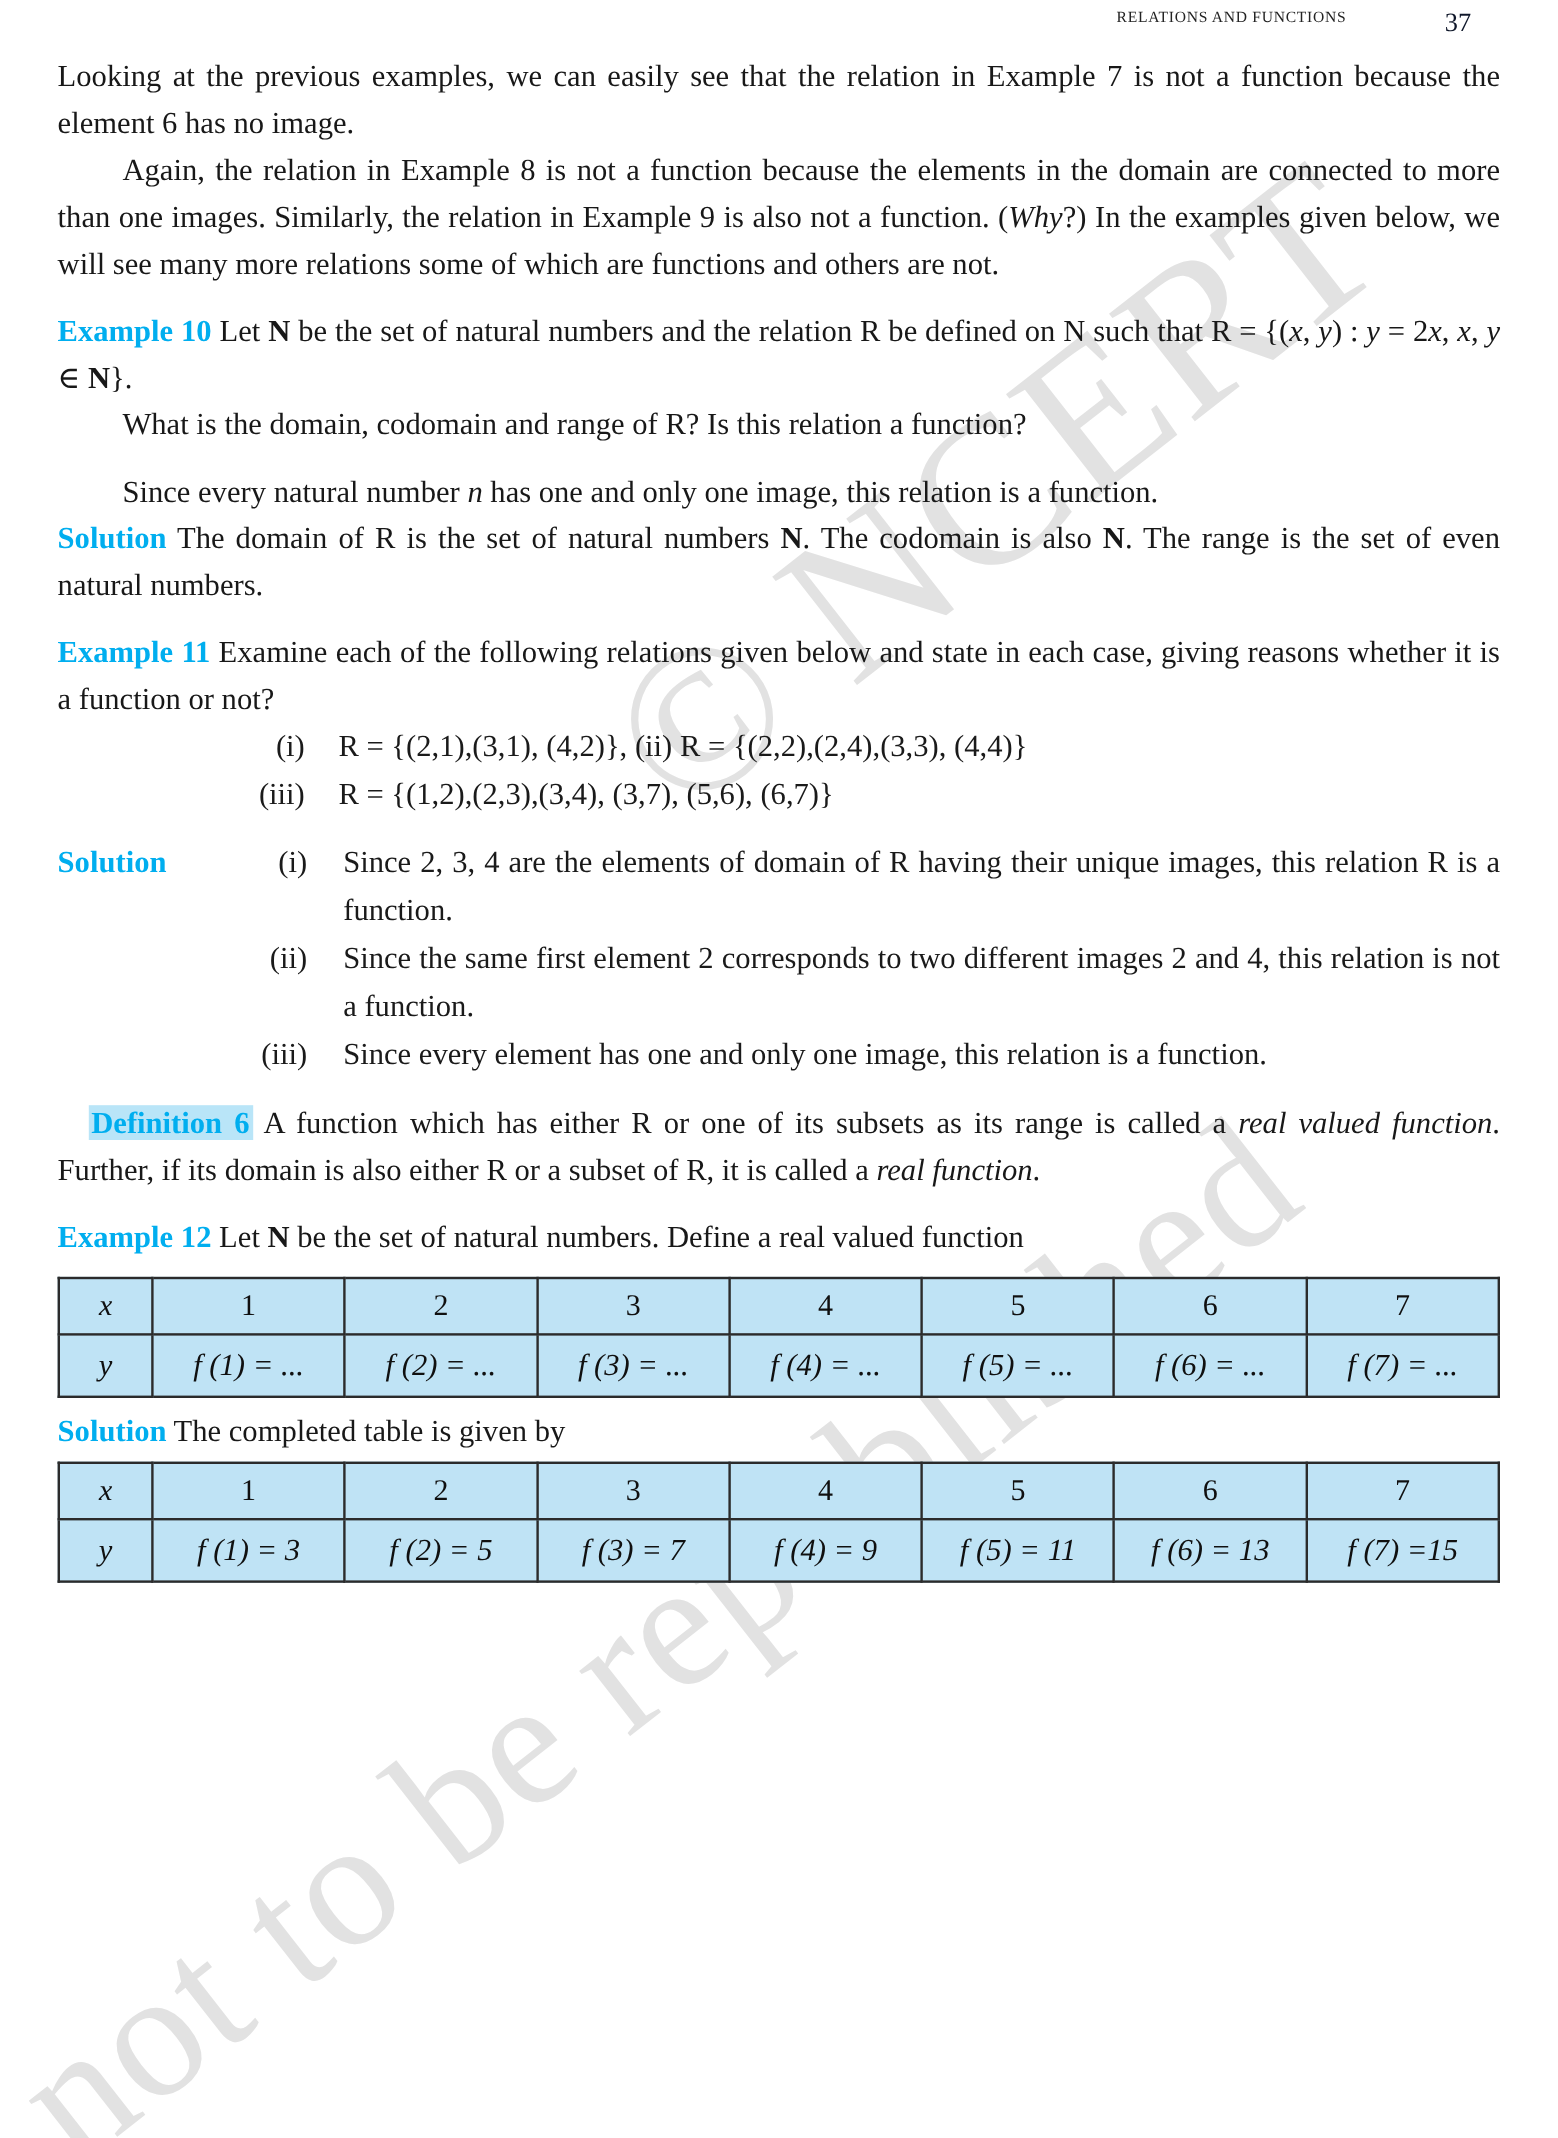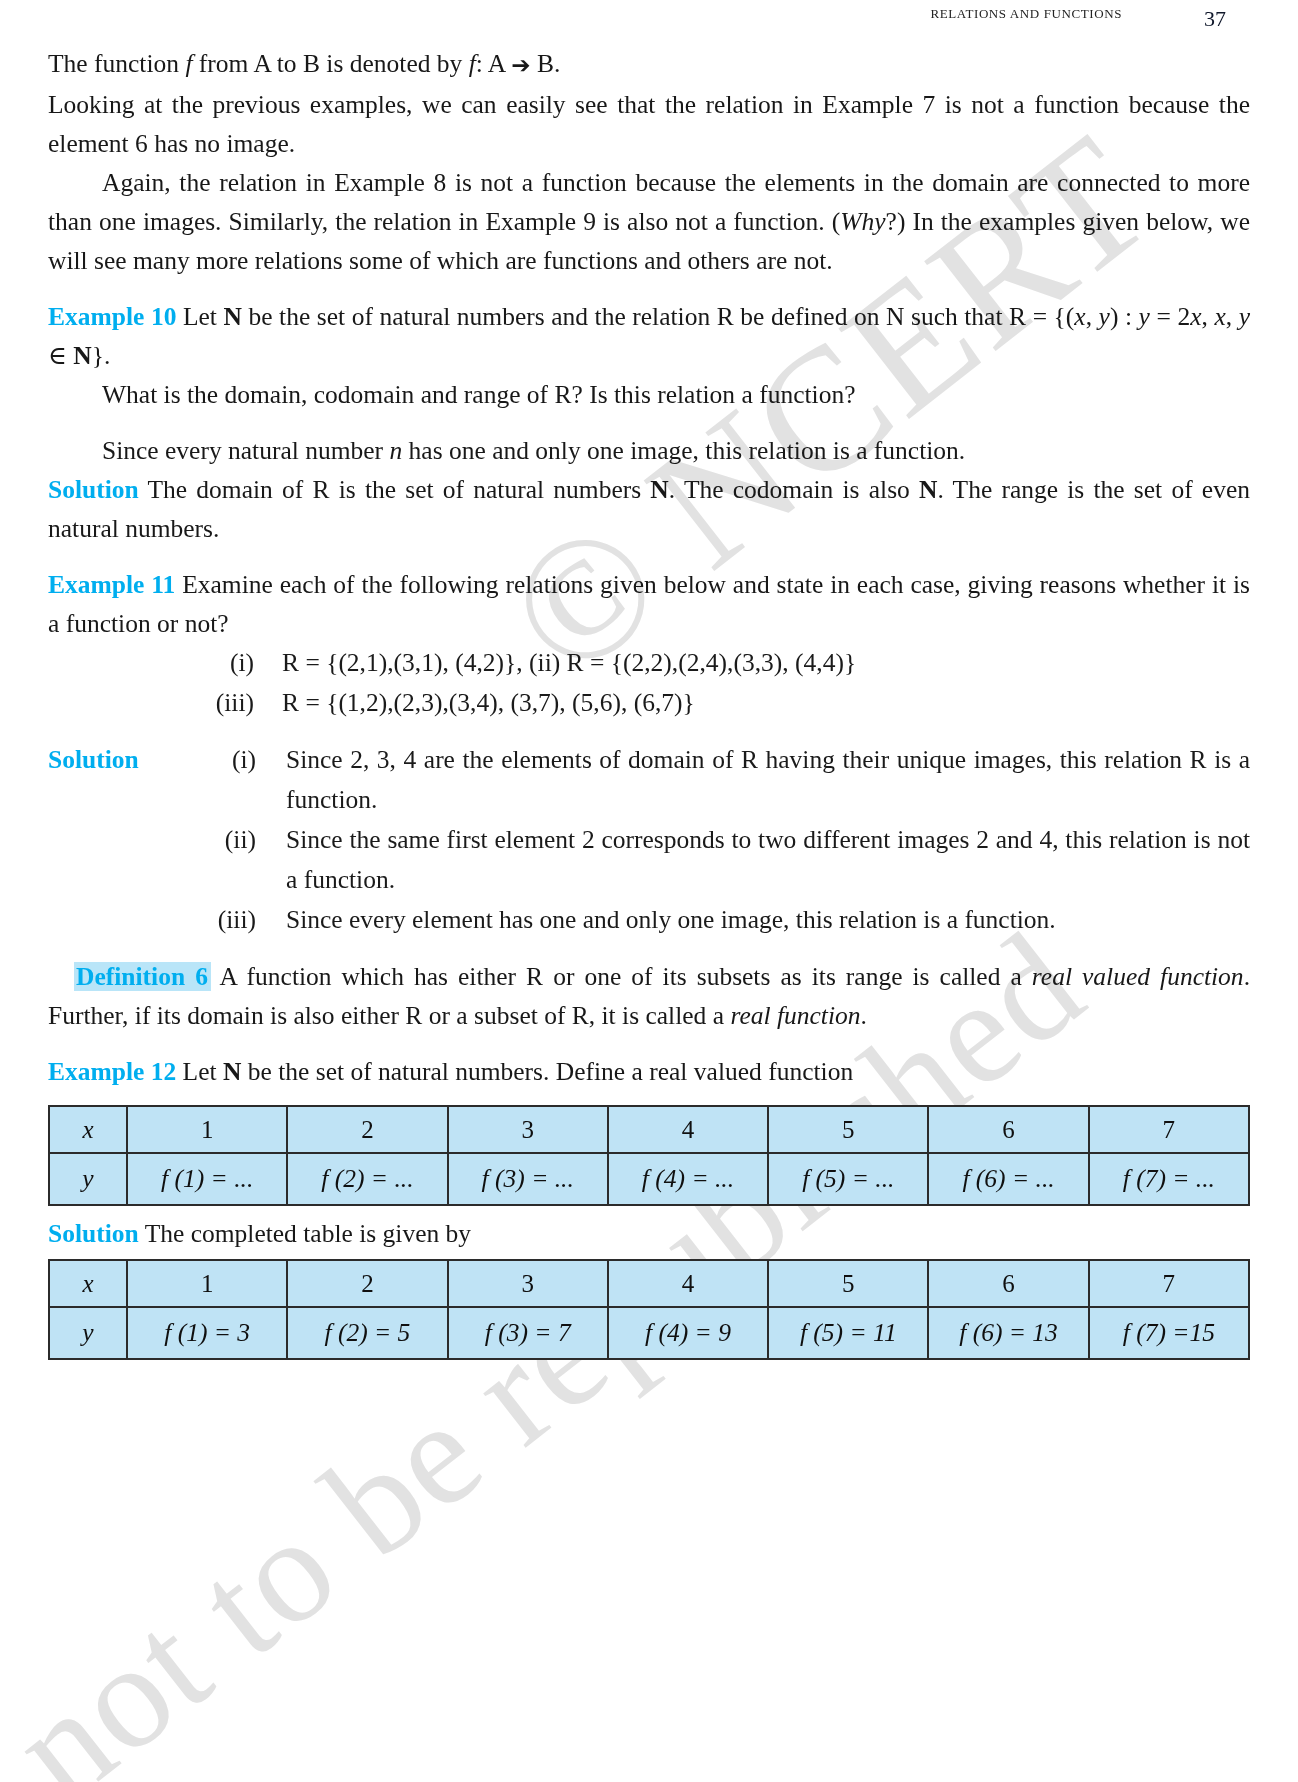--- a/index.html
+++ b/index.html
@@ -192,21 +192,20 @@
 
   <div id="content">
 
     <div class="runhead">
       <span class="rh-title">RELATIONS AND FUNCTIONS</span>
       <span class="rh-page">37</span>
     </div>
 
     <div class="body-block">
 
-      <p class="para noj"><span>The function </span><span class="mathvar">f</span><span> from A to B is denoted by </span><span class="mathvar">f</span><span>: A </span><span class="arrow">➔</span><span> B.</span></p>
 
       <p class="para">Looking at the previous examples, we can easily see that the relation in Example 7 is not a function because the element 6 has no image.</p>
 
       <p class="para indent"><span>Again, the relation in Example 8 is not a function because the elements in the domain are connected to more than one images. Similarly, the relation in  Example 9 is also not a function. (</span><span class="it">Why</span><span>?) In the examples given below, we will see many more relations some of which are functions and others are not.</span></p>
 
       <div class="gap-m"></div>
 
       <p class="para"><span class="lbl-blue">Example 10</span><span> Let </span><span class="bf">N</span><span> be the set of natural numbers and the relation R be defined on N such that  R = {(</span><span class="mathvar">x</span><span>, </span><span class="mathvar">y</span><span>) : </span><span class="mathvar">y</span><span> = 2</span><span class="mathvar">x</span><span>, </span><span class="mathvar">x</span><span>, </span><span class="mathvar">y</span><span> ∈ </span><span class="bf">N</span><span>}.</span></p>
 
       <p class="para noj indent">What is the domain, codomain and range of R? Is this relation a function?</p>

